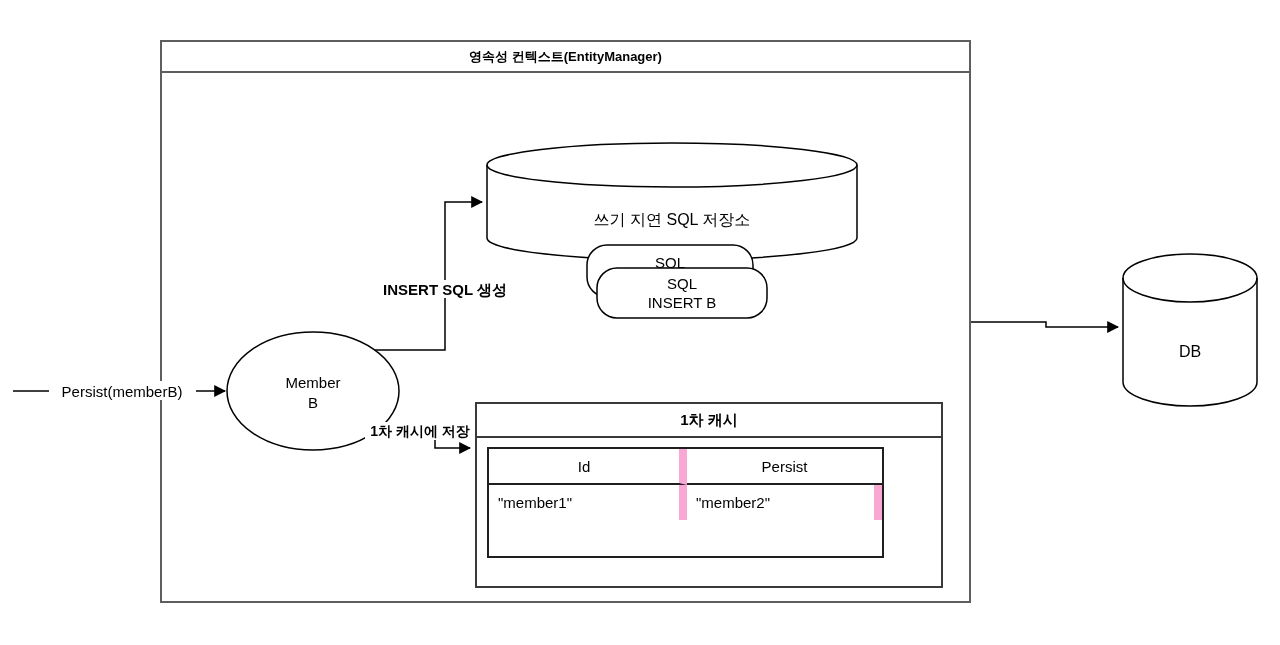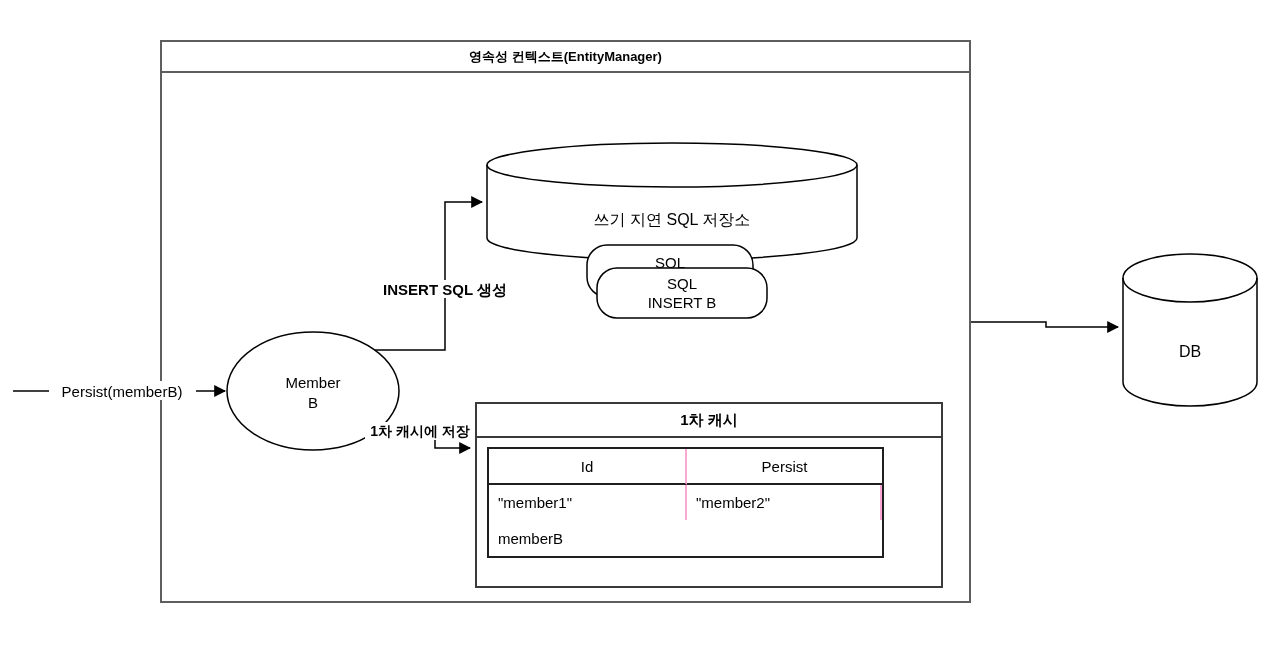--- a/index.html
+++ b/index.html
@@ -21,42 +21,41 @@
     font-weight:bold; font-size:15px;
   }
   .cache-table {
     position:absolute; left:10px; top:43px; width:397px; height:111px;
     box-sizing:border-box; border:2px solid #1f1f1f;
     display:grid; grid-template-columns:198px 1fr; grid-template-rows:36px 35px 1fr;
     font-size:15px; background:#fff;
   }
   .cache-table .cell { display:flex; align-items:center; }
   .cache-table .th { justify-content:center; border-bottom:2px solid #1f1f1f; }
-  .cache-table .c1 { border-right:2px solid #f9a8d4; }
+  .cache-table .c1 { border-right:8px solid #f9a8d4; }
   .cache-table .td { padding-left:9px; }
   svg.overlay { position:absolute; left:0; top:0; z-index:2; }
   svg text { font-family:"Liberation Sans", sans-serif; fill:#000; }
 </style>
 </head>
 <body>
 
 <div class="stage">
 
   <div class="box outer-box">
     <div class="title-band">영속성 컨텍스트(EntityManager)</div>
   </div>
 
   <div class="box cache-box">
     <div class="title-band">1차 캐시</div>
     <div class="cache-table">
       <div class="cell th c1">Id</div>
       <div class="cell th">Persist</div>
       <div class="cell td c1">"member1"</div>
       <div class="cell td c1">"member2"</div>
-      <div class="cell td">memberB</div>
     </div>
   </div>
 
   <svg class="overlay" width="1280" height="645" viewBox="0 0 1280 645" xmlns="http://www.w3.org/2000/svg">
     <defs>
       <marker id="arrow" viewBox="0 0 10 10" refX="9" refY="5" markerWidth="8" markerHeight="8" orient="auto-start-reverse">
         <path d="M0,0 L10,5 L0,10 z" fill="#000"></path>
       </marker>
     </defs>
 

